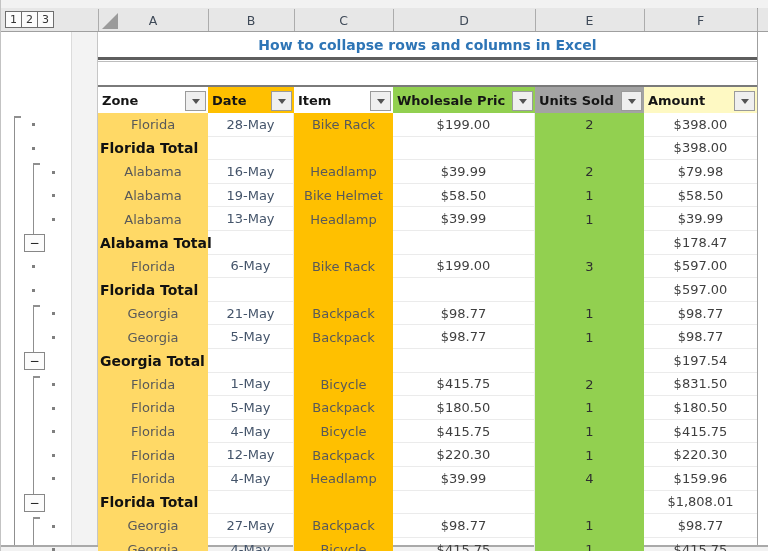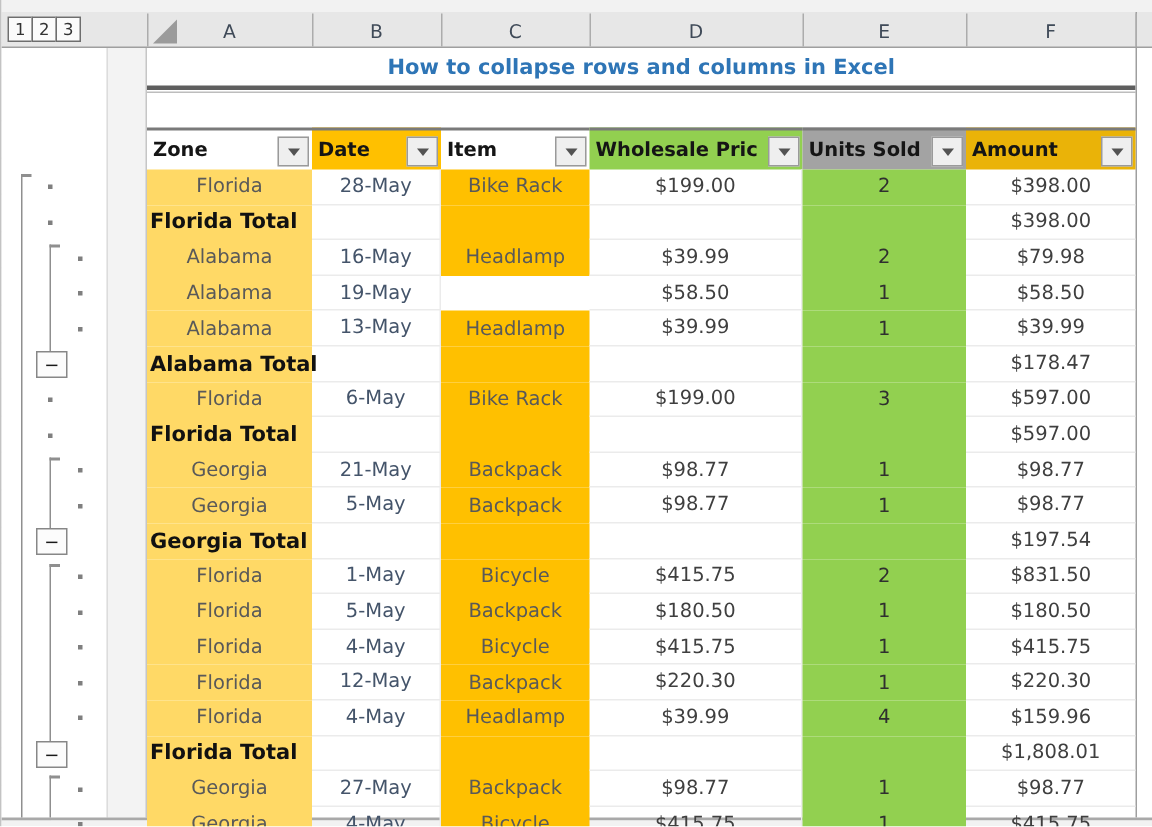--- a/index.html
+++ b/index.html
@@ -120,21 +120,21 @@
       <div class="filterbtn" style="right: 2px; top: 4px;">
         <div class="filtertri"></div>
       </div>
     </div>
     <div class="cell hcell" style="left: 534px; width: 109px; background: #a3a3a3;">
       <div class="cell hlabel" style="position: absolute; left: 0px; top: 0px; width: 88px; height: 100%;">Units Sold</div>
       <div class="filterbtn" style="right: 2px; top: 4px;">
         <div class="filtertri"></div>
       </div>
     </div>
-    <div class="cell hcell" style="left: 643px; width: 113px; background: #eab308;">
+    <div class="cell hcell" style="left: 643px; width: 113px; background: #fef9c3;">
       <div class="cell hlabel" style="position: absolute; left: 0px; top: 0px; width: 92px; height: 100%;">Amount</div>
       <div class="filterbtn" style="right: 2px; top: 4px;">
         <div class="filtertri"></div>
       </div>
     </div>
     <div class="cell" style="left: 97px; width: 110px; top: 113px; height: 23.6px; background: rgb(255, 217, 102); color: rgb(89, 89, 89);">Florida</div>
     <div class="cell" style="left: 207px; width: 86px; top: 113px; height: 23.6px; color: rgb(68, 84, 106); border-bottom: 1px solid rgb(235, 235, 235); border-right: 1px solid rgb(235, 235, 235);">28-May</div>
     <div class="cell" style="left: 293px; width: 99px; top: 113px; height: 23.6px; background: rgb(255, 192, 0); color: rgb(89, 89, 89);">Bike Rack</div>
     <div class="cell" style="left: 392px; width: 142px; top: 113px; height: 23.6px; color: rgb(63, 63, 63); border-bottom: 1px solid rgb(235, 235, 235); border-right: 1px solid rgb(235, 235, 235);">$199.00</div>
     <div class="cell" style="left: 534px; width: 109px; top: 113px; height: 23.6px; background: rgb(146, 208, 80); color: rgb(47, 47, 47);">2</div>
@@ -147,20 +147,21 @@
     <div class="cell" style="left: 643px; width: 113px; top: 136.6px; height: 23.6px; border-bottom: 1px solid rgb(235, 235, 235); color: rgb(63, 63, 63);">$398.00</div>
     <div class="totallabel" style="left: 98px; top: 136.6px; width: 230px; height: 23.6px;">Florida Total</div>
     <div class="cell" style="left: 97px; width: 110px; top: 160.2px; height: 23.6px; background: rgb(255, 217, 102); color: rgb(89, 89, 89);">Alabama</div>
     <div class="cell" style="left: 207px; width: 86px; top: 160.2px; height: 23.6px; color: rgb(68, 84, 106); border-bottom: 1px solid rgb(235, 235, 235); border-right: 1px solid rgb(235, 235, 235);">16-May</div>
     <div class="cell" style="left: 293px; width: 99px; top: 160.2px; height: 23.6px; background: rgb(255, 192, 0); color: rgb(89, 89, 89);">Headlamp</div>
     <div class="cell" style="left: 392px; width: 142px; top: 160.2px; height: 23.6px; color: rgb(63, 63, 63); border-bottom: 1px solid rgb(235, 235, 235); border-right: 1px solid rgb(235, 235, 235);">$39.99</div>
     <div class="cell" style="left: 534px; width: 109px; top: 160.2px; height: 23.6px; background: rgb(146, 208, 80); color: rgb(47, 47, 47);">2</div>
     <div class="cell" style="left: 643px; width: 113px; top: 160.2px; height: 23.6px; border-bottom: 1px solid rgb(235, 235, 235); color: rgb(63, 63, 63);">$79.98</div>
     <div class="cell" style="left: 97px; width: 110px; top: 183.8px; height: 23.6px; background: rgb(255, 217, 102); color: rgb(89, 89, 89);">Alabama</div>
     <div class="cell" style="left: 207px; width: 86px; top: 183.8px; height: 23.6px; color: rgb(68, 84, 106); border-bottom: 1px solid rgb(235, 235, 235); border-right: 1px solid rgb(235, 235, 235);">19-May</div>
+    <div class="cell" style="left: 293px; width: 99px; top: 183.8px; height: 23.6px; background: rgb(255, 192, 0); color: rgb(89, 89, 89);">Bike Helmet</div>
     <div class="cell" style="left: 392px; width: 142px; top: 183.8px; height: 23.6px; color: rgb(63, 63, 63); border-bottom: 1px solid rgb(235, 235, 235); border-right: 1px solid rgb(235, 235, 235);">$58.50</div>
     <div class="cell" style="left: 534px; width: 109px; top: 183.8px; height: 23.6px; background: rgb(146, 208, 80); color: rgb(47, 47, 47);">1</div>
     <div class="cell" style="left: 643px; width: 113px; top: 183.8px; height: 23.6px; border-bottom: 1px solid rgb(235, 235, 235); color: rgb(63, 63, 63);">$58.50</div>
     <div class="cell" style="left: 97px; width: 110px; top: 207.4px; height: 23.6px; background: rgb(255, 217, 102); color: rgb(89, 89, 89);">Alabama</div>
     <div class="cell" style="left: 207px; width: 86px; top: 207.4px; height: 23.6px; color: rgb(68, 84, 106); border-bottom: 1px solid rgb(235, 235, 235); border-right: 1px solid rgb(235, 235, 235);">13-May</div>
     <div class="cell" style="left: 293px; width: 99px; top: 207.4px; height: 23.6px; background: rgb(255, 192, 0); color: rgb(89, 89, 89);">Headlamp</div>
     <div class="cell" style="left: 392px; width: 142px; top: 207.4px; height: 23.6px; color: rgb(63, 63, 63); border-bottom: 1px solid rgb(235, 235, 235); border-right: 1px solid rgb(235, 235, 235);">$39.99</div>
     <div class="cell" style="left: 534px; width: 109px; top: 207.4px; height: 23.6px; background: rgb(146, 208, 80); color: rgb(47, 47, 47);">1</div>
     <div class="cell" style="left: 643px; width: 113px; top: 207.4px; height: 23.6px; border-bottom: 1px solid rgb(235, 235, 235); color: rgb(63, 63, 63);">$39.99</div>
     <div class="cell" style="left: 97px; width: 110px; top: 231px; height: 23.6px; background: rgb(255, 217, 102); color: rgb(89, 89, 89);"></div>

